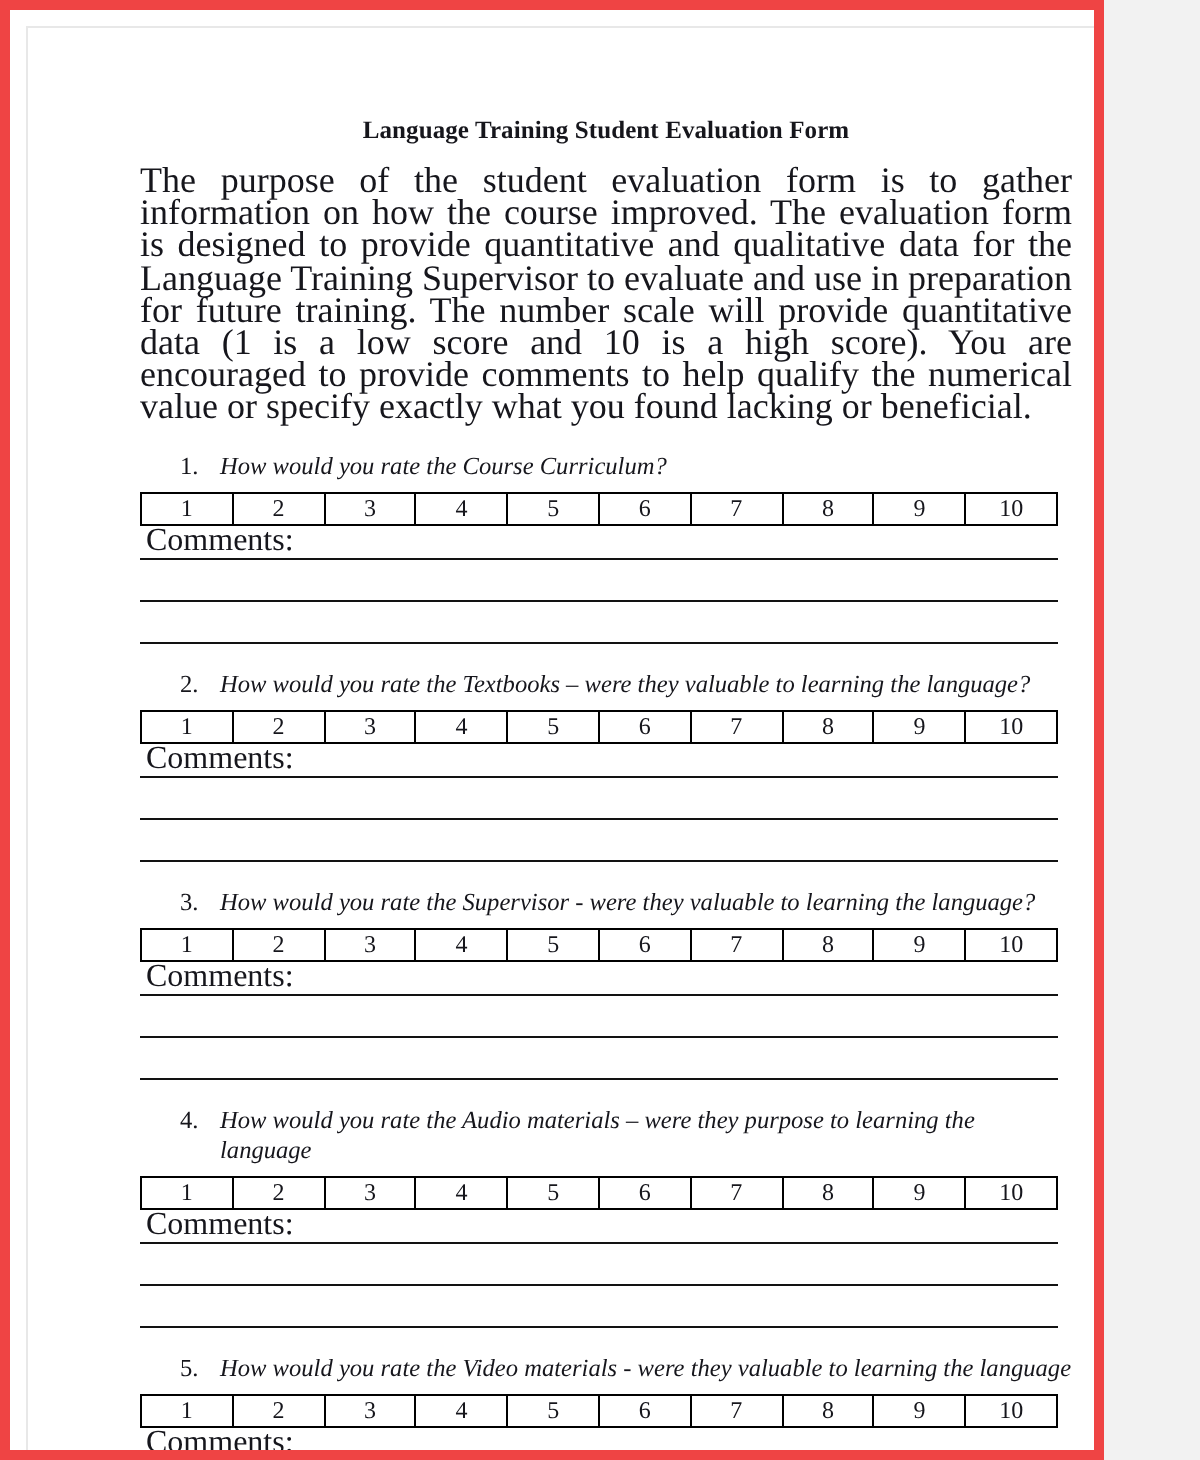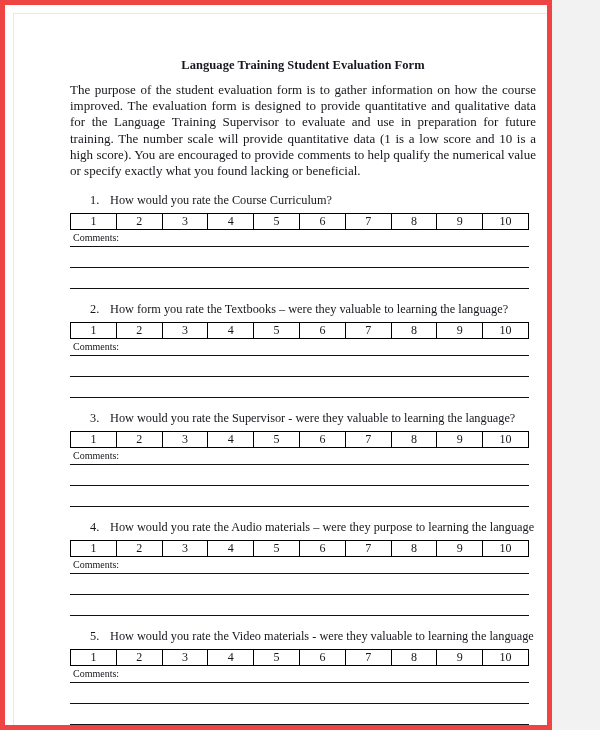--- a/index.html
+++ b/index.html
@@ -40,21 +40,21 @@
     font-weight: bold;
     font-size: 12.5px;
     color: #16161c;
     letter-spacing: 0.05px;
     margin: 0 0 9px 0;
     line-height: 1.2;
   }
   .intro {
     text-align: justify;
     text-justify: inter-word;
-    font-size: 13px;
+    font-size: 18px;
     line-height: 16.2px;
     color: #16161c;
     margin: 0;
     hyphens: none;
   }
   .question-block {
     margin-top: 13px;
   }
   .question-block.first {
     margin-top: 14px;
@@ -68,20 +68,21 @@
     display: flex;
     align-items: baseline;
   }
   .q-num {
     width: 20px;
     flex: 0 0 20px;
     text-align: left;
   }
   .q-text {
     flex: 1 1 auto;
+    font-style: italic;
   }
   .scale-table {
     border-collapse: collapse;
     width: 459px;
     table-layout: fixed;
     margin: 0;
   }
   .scale-table td {
     border: 1px solid #000000;
     height: 15px;
@@ -101,21 +102,21 @@
     box-sizing: border-box;
     position: relative;
   }
   .rule.first {
     height: 17px;
   }
   .rule-label {
     position: absolute;
     left: 3px;
     bottom: 1px;
-    font-size: 10px;
+    font-size: 16px;
     line-height: 14px;
     color: #16161c;
     white-space: nowrap;
     font-family: Liberation Serif, serif;
   }
   .rule-gap {
     height: 5px;
   }
 </style>
 </head>
@@ -157,21 +158,21 @@
           <div class="rule-gap"></div>
           <div class="rule"></div>
           <div class="rule-gap"></div>
           <div class="rule"></div>
         </div>
       </div>
 
       <div class="question-block">
         <div class="q-line">
           <span class="q-num">2.</span>
-          <span class="q-text">How form you rate the Textbooks – were they valuable to learning the language?</span>
+          <span class="q-text">How would you rate the Textbooks – were they valuable to learning the language?</span>
         </div>
         <table class="scale-table">
           <tbody>
               <tr>
             <td>1</td>
             <td>2</td>
             <td>3</td>
             <td>4</td>
             <td>5</td>
             <td>6</td>

